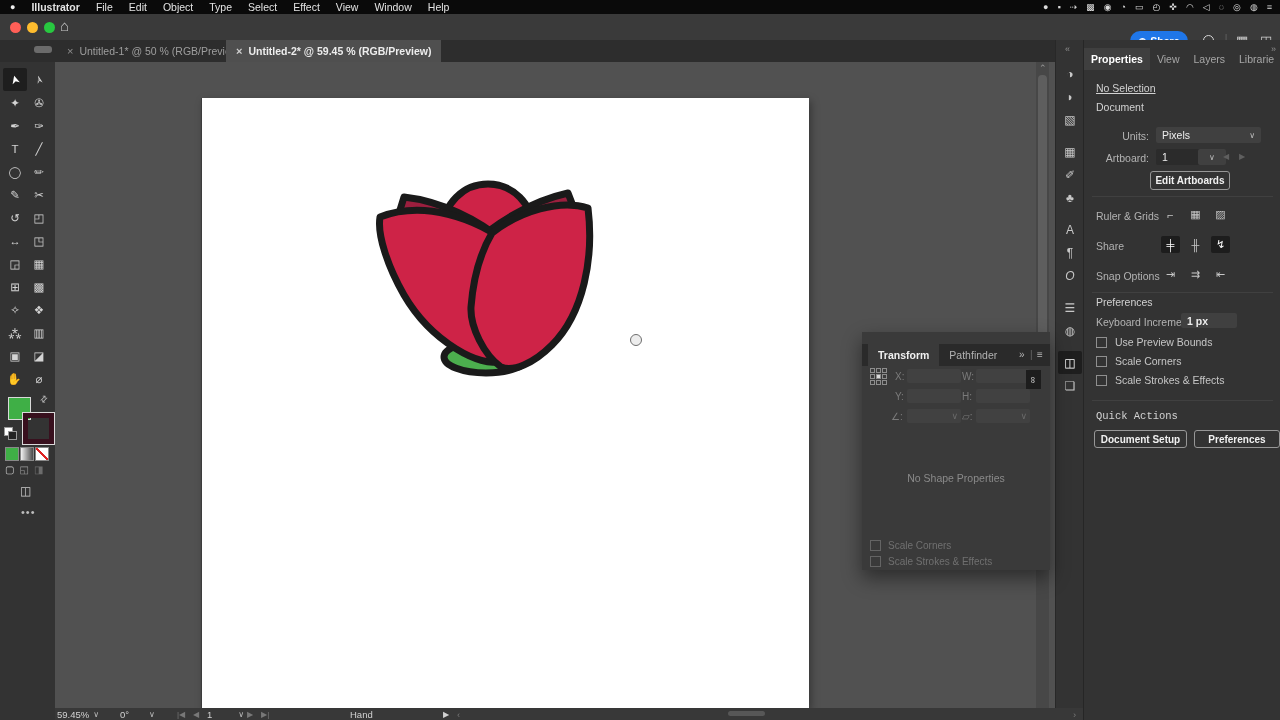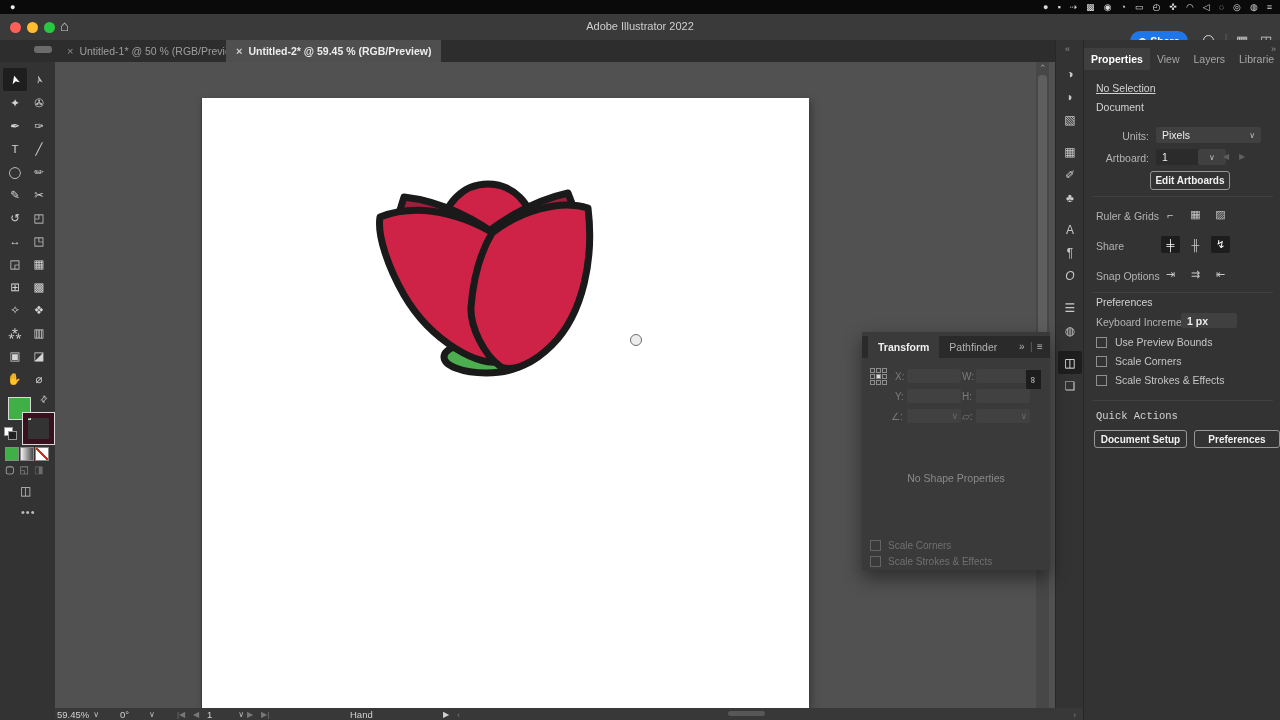--- a/index.html
+++ b/index.html
@@ -52,21 +52,21 @@
   .artboard{left:147px;top:36px;width:607px;height:610px;background:#ffffff;
             box-shadow:-1px 0 0 #3c3c3c,2px 3px 8px rgba(0,0,0,.35);}
   .cursor{left:575px;top:272px;width:10px;height:10px;border-radius:50%;
           border:1.5px solid #6e6e6e;background:rgba(235,235,235,.9);}
   .vtrack{left:981px;top:0;width:13px;height:646px;background:#474747;}
   .vthumb{left:983px;top:13px;width:9px;height:266px;background:#5e5e5e;border-radius:4px;}
   .varrow{left:984px;top:1px;color:#9c9c9c;font-size:9px;}
   
   .tpanel{left:862px;top:332px;width:188px;height:238px;background:#3a3a3a;
           box-shadow:0 8px 18px rgba(0,0,0,.45);z-index:5;}
-  .tphead{left:0;top:4px;width:188px;height:22px;background:#2a2a2a;display:flex;align-items:center;font-size:10.5px;}
+  .tphead{left:0;top:12px;width:188px;height:22px;background:#2a2a2a;display:flex;align-items:center;font-size:10.5px;}
   .tptab1{background:#3a3a3a;color:#f0f0f0;font-weight:700;height:22px;line-height:22px;padding:0 10px;margin-left:6px;}
   .tptab2{color:#b2b2b2;padding:0 10px;}
   .tpico{position:absolute;color:#b5b5b5;font-size:10px;top:5px;}
   .refgrid{left:8px;top:36px;display:grid;grid-template-columns:repeat(3,5px);grid-template-rows:repeat(3,5px);gap:1px;}
   .refgrid i{border:1px solid #8d8d8d;}
   .refgrid i.c{background:#dadada;}
   .flab{position:absolute;color:#909090;font-size:10px;opacity:.75;}
   .ffield{position:absolute;height:14px;background:#484848;opacity:.5;border-radius:2px;color:#9a9a9a;
           font-size:9px;display:flex;align-items:center;justify-content:flex-end;padding:0 3px;}
   .linkbox{left:164px;top:38px;width:15px;height:19px;background:#1d1d1d;color:#e0e0e0;
@@ -106,20 +106,32 @@
   .cv{color:#bcbcbc;font-size:8px;}
   .hthumb{left:673px;top:3px;width:37px;height:5px;background:#575757;border-radius:3px;}
 </style>
 </head>
 <body>
 
 <div class="screen">
 
   <div class="a menubar">
     <span class="apple">●</span>
+    <span style="display:flex;">
+        <span class="mitem b">Illustrator</span>
+        <span class="mitem">File</span>
+        <span class="mitem">Edit</span>
+        <span class="mitem">Object</span>
+        <span class="mitem">Type</span>
+        <span class="mitem">Select</span>
+        <span class="mitem">Effect</span>
+        <span class="mitem">View</span>
+        <span class="mitem">Window</span>
+        <span class="mitem">Help</span>
+      </span>
     <span class="micons">
         <span>●</span>
         <span>▪</span>
         <span>⇢</span>
         <span>▩</span>
         <span>◉</span>
         <span>◔</span>
         <span>▭</span>
         <span>◴</span>
         <span>✜</span>
@@ -130,21 +142,20 @@
         <span>◍</span>
         <span>≡</span>
       </span>
   </div>
 
   <div class="a titlebar">
     <span class="a light" style="left: 10px; background: rgb(255, 95, 87);"></span>
     <span class="a light" style="left:27px;background:#febc2e;"></span>
     <span class="a light" style="left:44px;background:#28c840;"></span>
     <span class="a home">⌂</span>
-    <div class="a apptitle">Adobe Illustrator 2022</div>
     <div class="a share">
       <span style="font-size:9px;">◉</span>
       <span>Share</span>
     </div>
     <span class="a mag" style="left:1203px;top:21px;"></span>
     <span class="a" style="left:1224px;top:18px;color:#555;">|</span>
     <span class="a wsico" style="left:1236px;">▦</span>
     <span class="a wsico" style="left:1260px;">◫</span>
   </div>
 

